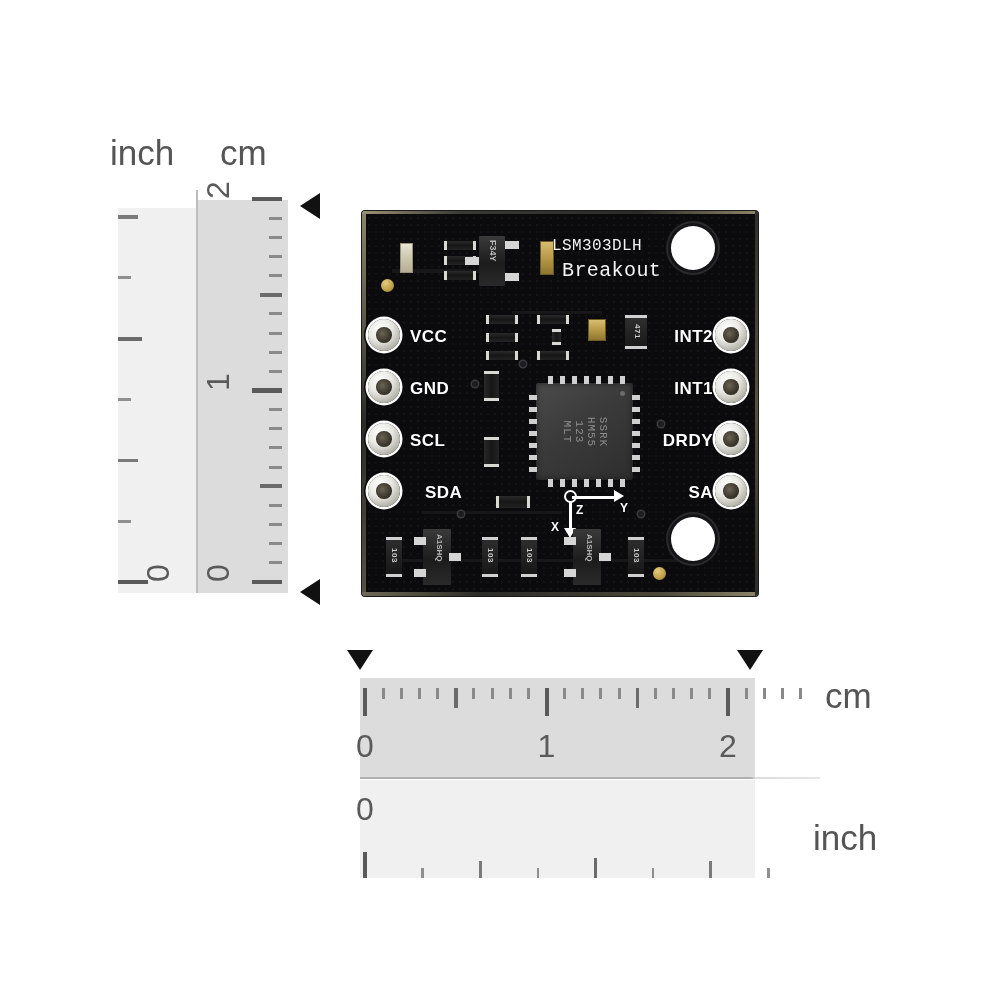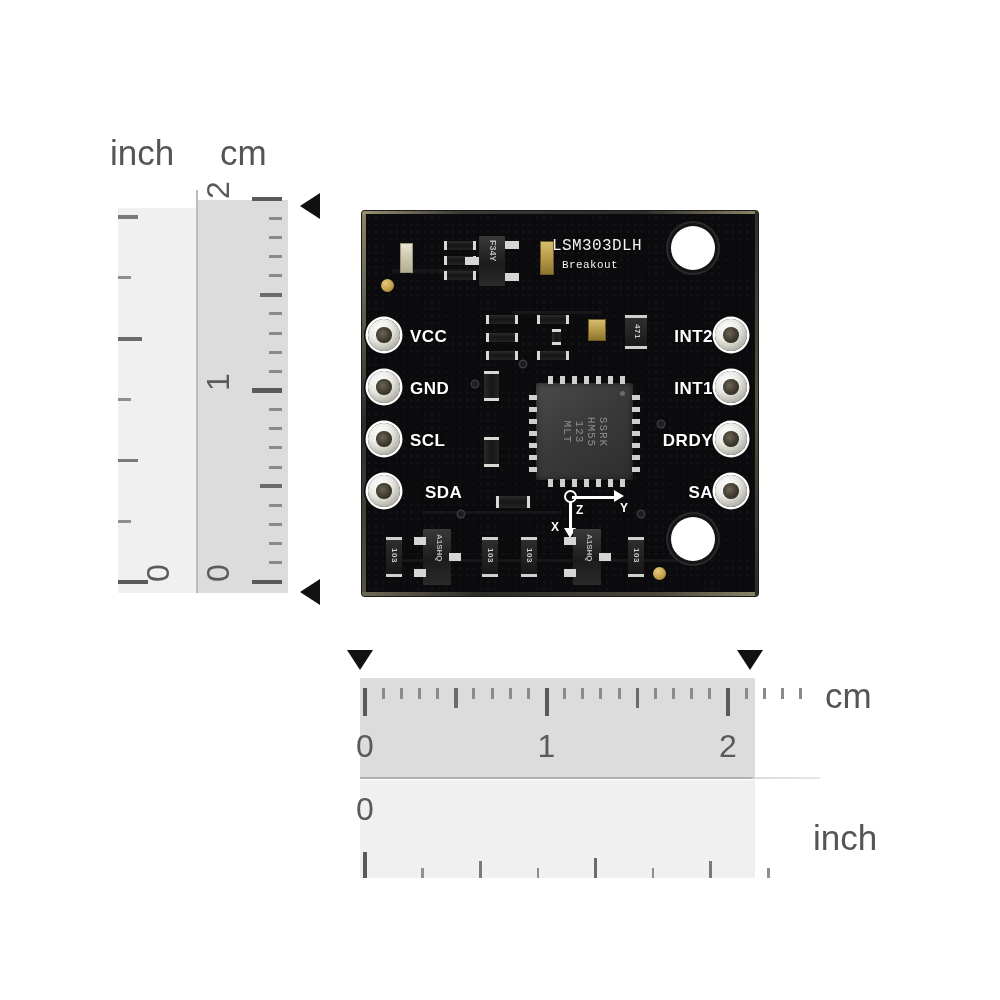--- a/index.html
+++ b/index.html
@@ -315,21 +315,21 @@
     <div class="trace" style="left:60px; top:300px; width:140px; height:3px;"></div>
     <div class="trace" style="left:26px; top:348px; width:300px; height:3px;"></div>
 
     <div class="mhole" style="left:309px; top:15px; width:44px; height:44px;"></div>
     <div class="mhole" style="left:309px; top:306px; width:44px; height:44px;"></div>
 
     <div class="goldvia" style="left:19px; top:68px; width:13px; height:13px;"></div>
     <div class="goldvia" style="left:291px; top:356px; width:13px; height:13px;"></div>
 
     <div class="silk" style="left:190px; top:26px; font-size:16px;">LSM303DLH</div>
-    <div class="silk" style="left:200px; top:48px; font-size:11px;">Breakout</div>
+    <div class="silk" style="left:200px; top:48px; font-size:20px;">Breakout</div>
 
     <div class="smd-cap" style="left:38px; top:32px; width:13px; height:30px;"></div>
 
     <div class="smd" style="left:82px; top:30px; width:32px; height:9px;"></div>
     <div class="smd" style="left:82px; top:45px; width:32px; height:9px;"></div>
     <div class="smd" style="left:82px; top:60px; width:32px; height:9px;"></div>
 
     <div class="sot" style="left:117px; top:25px; width:26px; height:50px;">
       <div class="sottxt" style="left:19px; top:4px; transform: rotate(90deg);">F34Y</div>
     </div>

